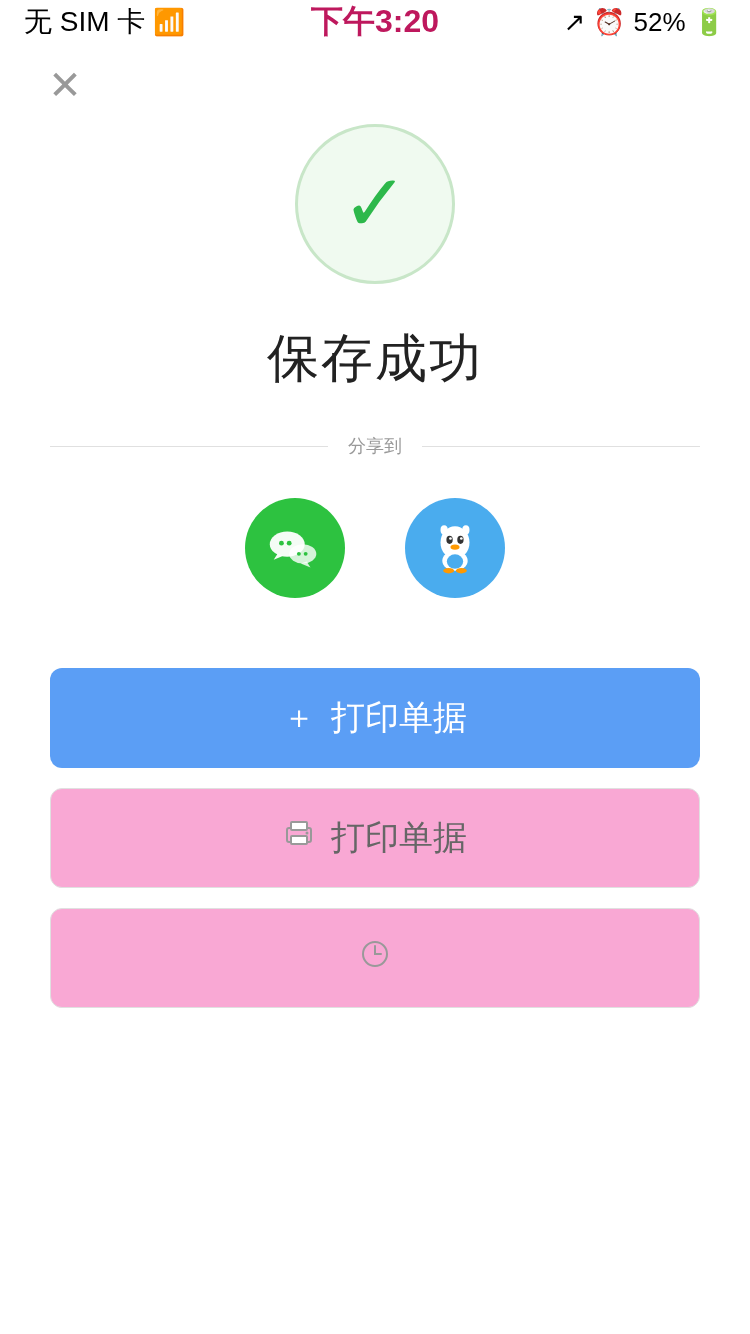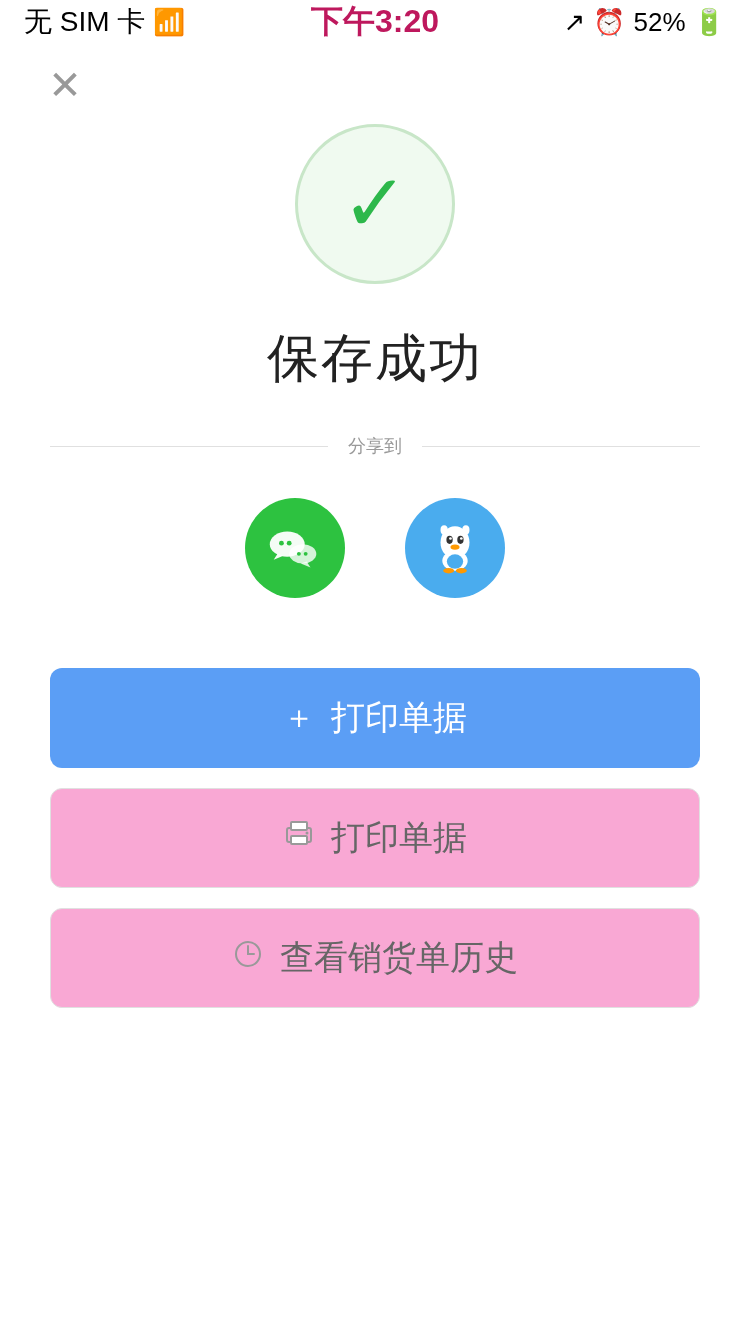--- a/index.html
+++ b/index.html
@@ -313,18 +313,17 @@
       <span>打印单据</span>
     </button>
 
     <button class="action-btn action-btn-secondary">
       <span class="btn-icon">
         <svg width="32" height="32" viewBox="0 0 32 32" fill="none">
           <circle cx="16" cy="16" r="12" stroke="#999" stroke-width="2"></circle>
           <polyline points="16,8 16,16 22,16" stroke="#999" stroke-width="2" stroke-linecap="round"></polyline>
         </svg>
       </span>
-      <span>查看销货单历史</span>
     </button>
 
   </div>
 
 </div>
 
 </body></html>

